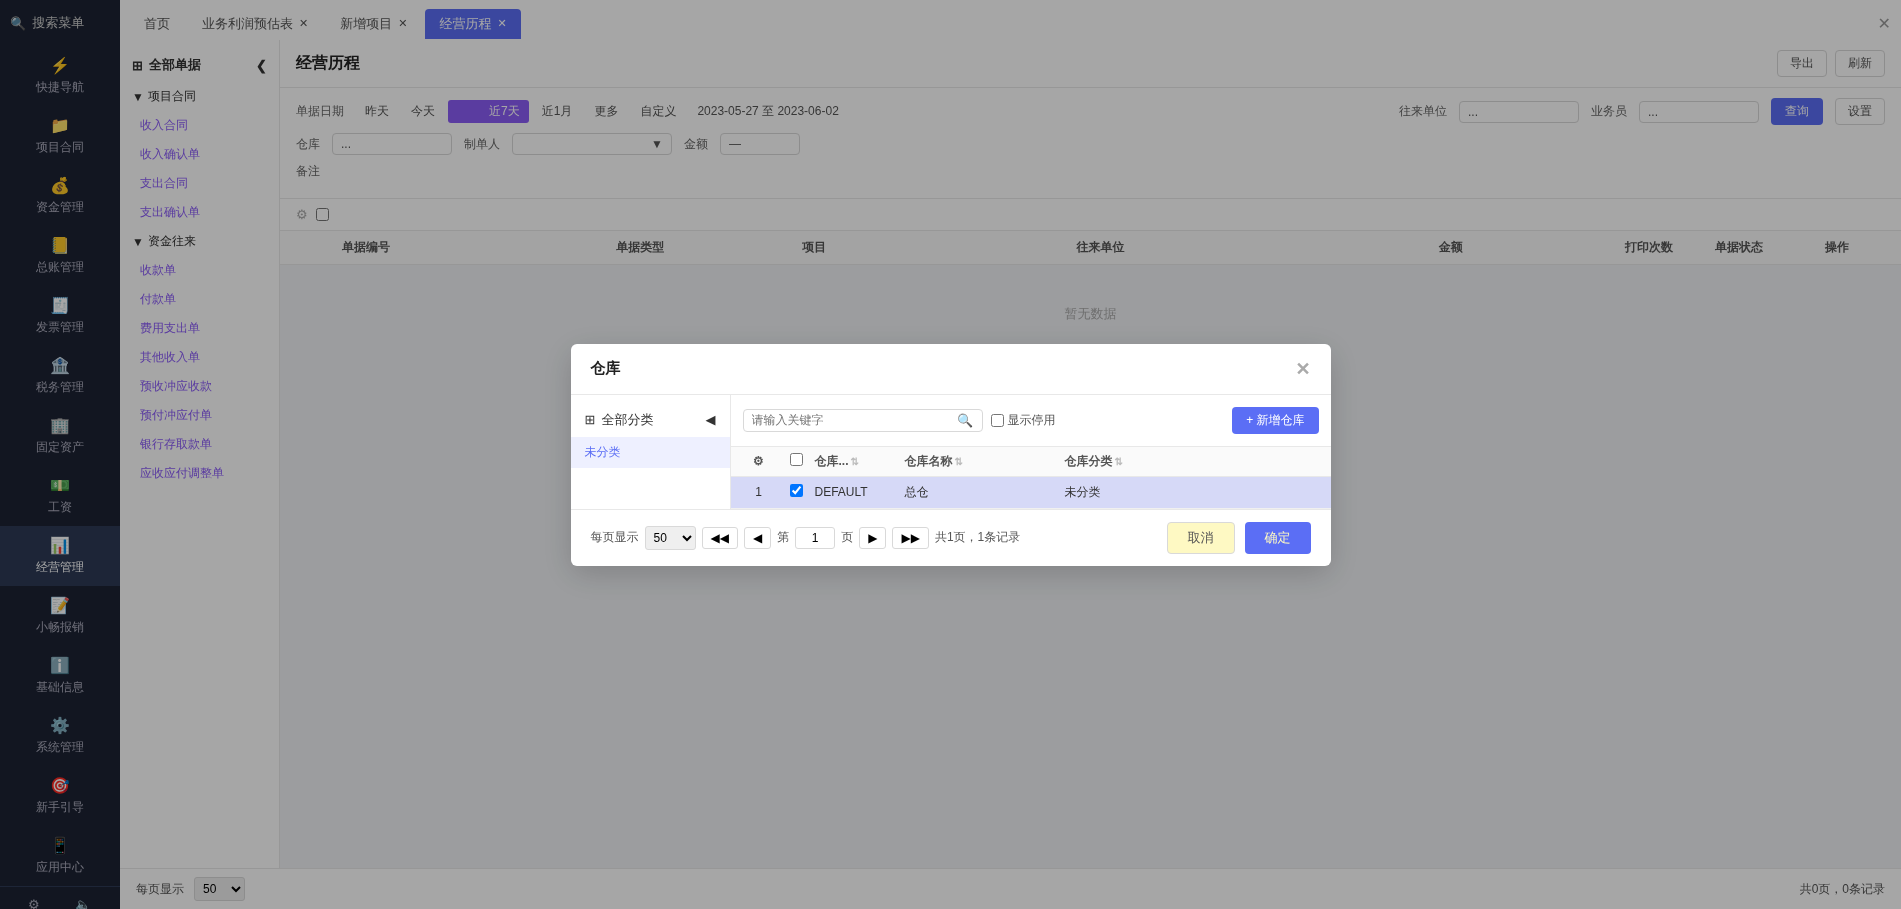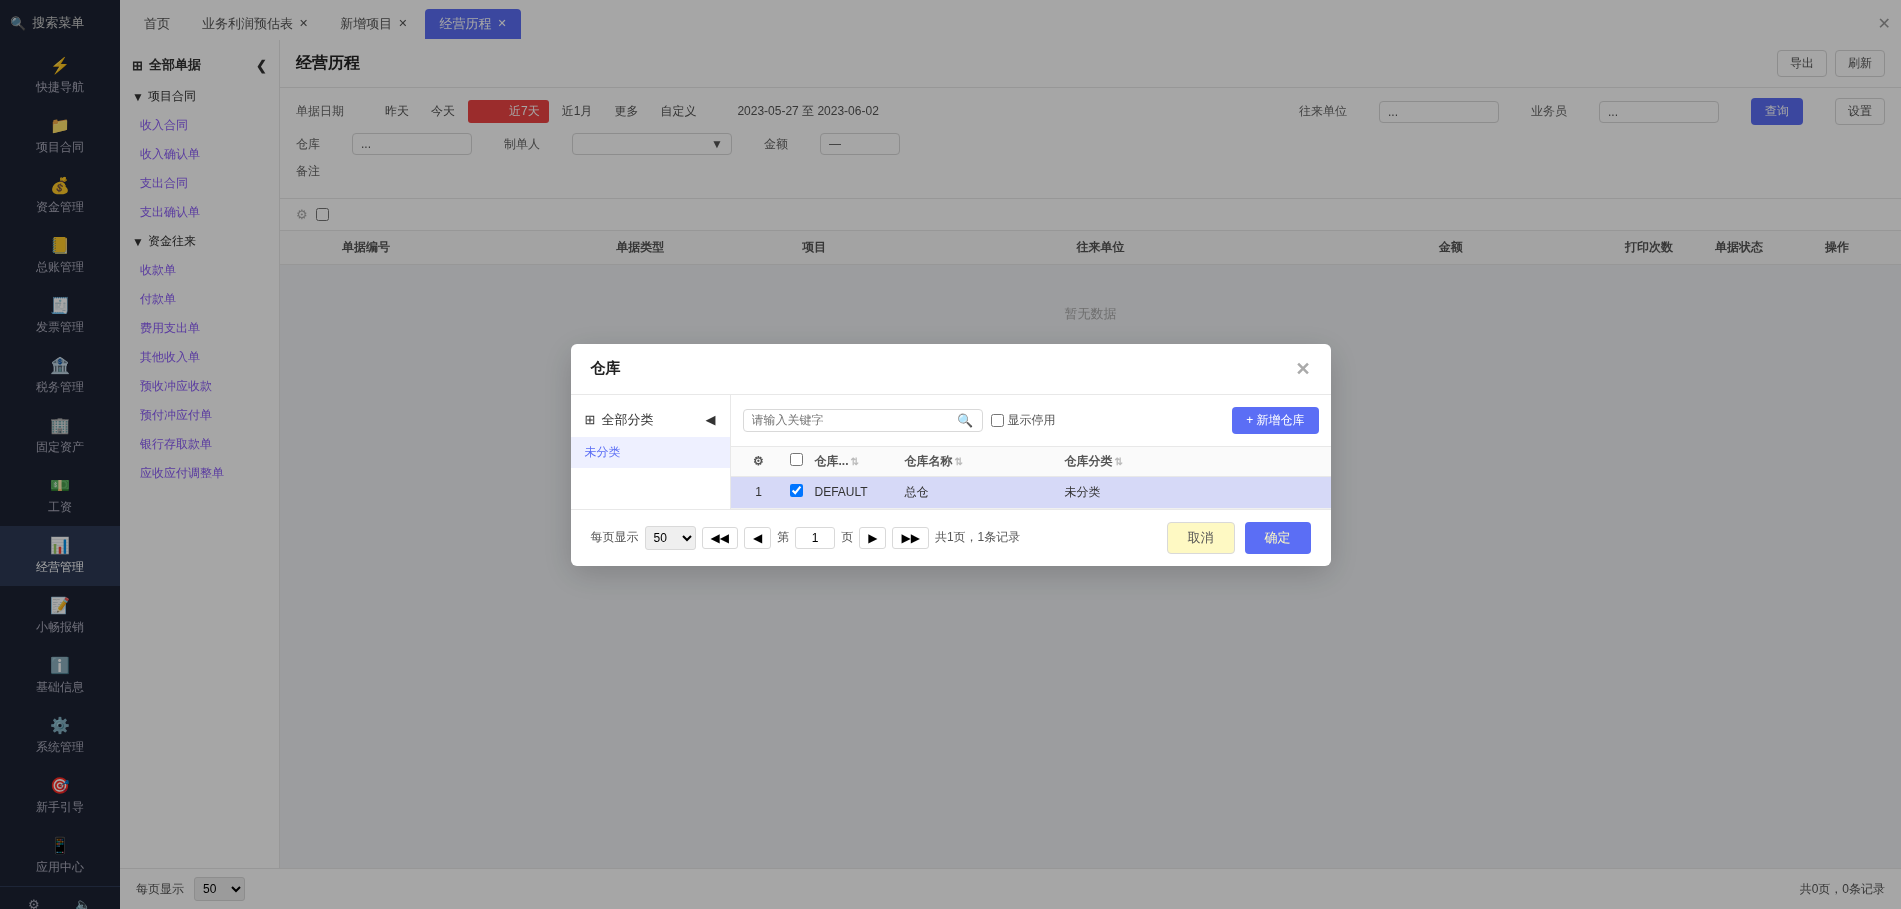--- a/index.html
+++ b/index.html
@@ -32,25 +32,25 @@
     .tab-close { font-size: 11px; margin-left: 2px; }
     .close-all-btn { margin-left: auto; color: #999; cursor: pointer; font-size: 16px; }
     .page-header {
       background: #fff; padding: 10px 16px; font-size: 16px; font-weight: 600; color: #222; display: flex; align-items: center; justify-content: space-between; border-bottom: 1px solid #e8e8e8;
     }
     .page-header-actions { display: flex; gap: 8px; align-items: center; }
     .btn-outline { border: 1px solid #d9d9d9; background: #fff; padding: 4px 12px; border-radius: 4px; cursor: pointer; font-size: 12px; color: #555; text-align: center; }
     .btn-primary { background: #5b6ef5; color: #fff; border: none; padding: 5px 14px; border-radius: 4px; cursor: pointer; font-size: 12px; }
 
     .filter-area { background: #fff; padding: 10px 16px; border-bottom: 1px solid #e8e8e8; }
-    .filter-row { display: flex; align-items: center; gap: 32px; flex-wrap: wrap; margin-bottom: 8px; }
+    .filter-row { display: flex; align-items: center; gap: 12px; flex-wrap: wrap; margin-bottom: 8px; }
     .filter-label { color: #666; font-size: 12px; }
     .filter-date-btns { display: flex; gap: 4px; align-items: center; }
     .date-btn { padding: 2px 8px; border-radius: 3px; cursor: pointer; font-size: 12px; color: #555; border: 1px solid transparent; }
-    .date-btn.active { background: #ef4444; color: #fff; padding-left: 40px; }
+    .date-btn.active { background: #8b5cf6; color: #fff; padding-left: 40px; }
     .filter-select { border: 1px solid #d9d9d9; border-radius: 4px; padding: 3px 8px; font-size: 12px; color: #555; cursor: pointer; display: flex; align-items: center; gap: 4px; min-width: 120px; }
 
     .table-toolbar { background: #fff; padding: 8px 16px; display: flex; align-items: center; gap: 8px; border-bottom: 1px solid #e8e8e8; }
     .table-header { display: flex; align-items: center; background: #fafafa; border-bottom: 1px solid #e8e8e8; padding: 8px 16px; font-weight: 600; font-size: 12px; color: #555; gap: 10px; }
     .table-empty { padding: 40px; text-align: center; color: #aaa; font-size: 13px; }
 
     
     .bottom-bar { position: fixed; bottom: 0; left: 120px; right: 0; background: #fff; border-top: 1px solid #e8e8e8; padding: 8px 16px; display: flex; align-items: center; gap: 10px; font-size: 12px; color: #555; }
 
     

